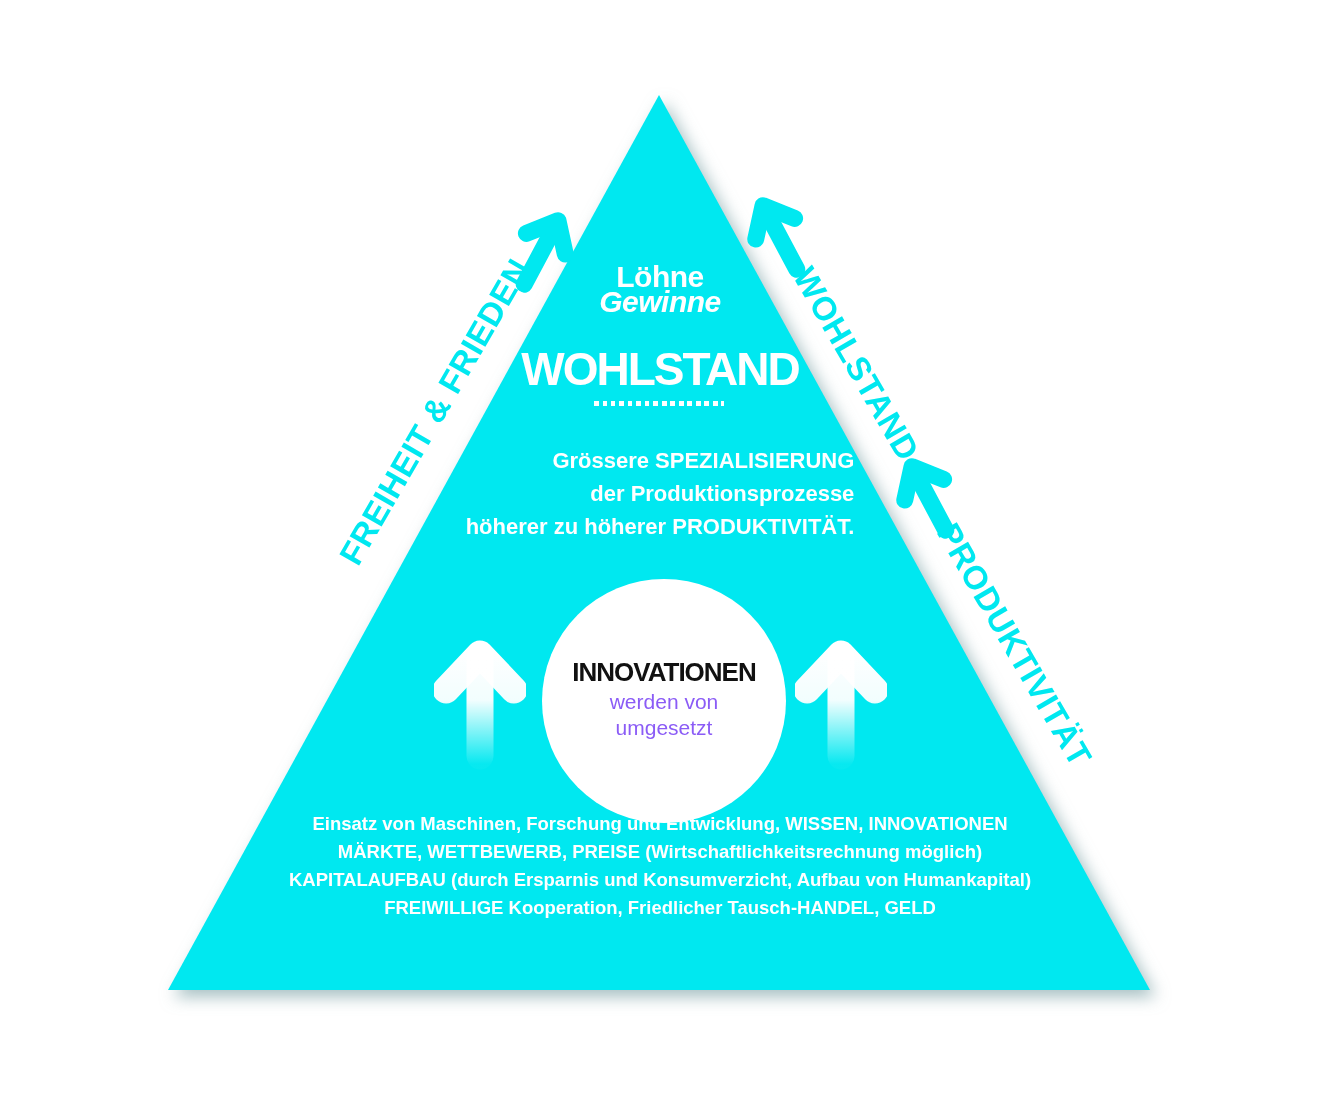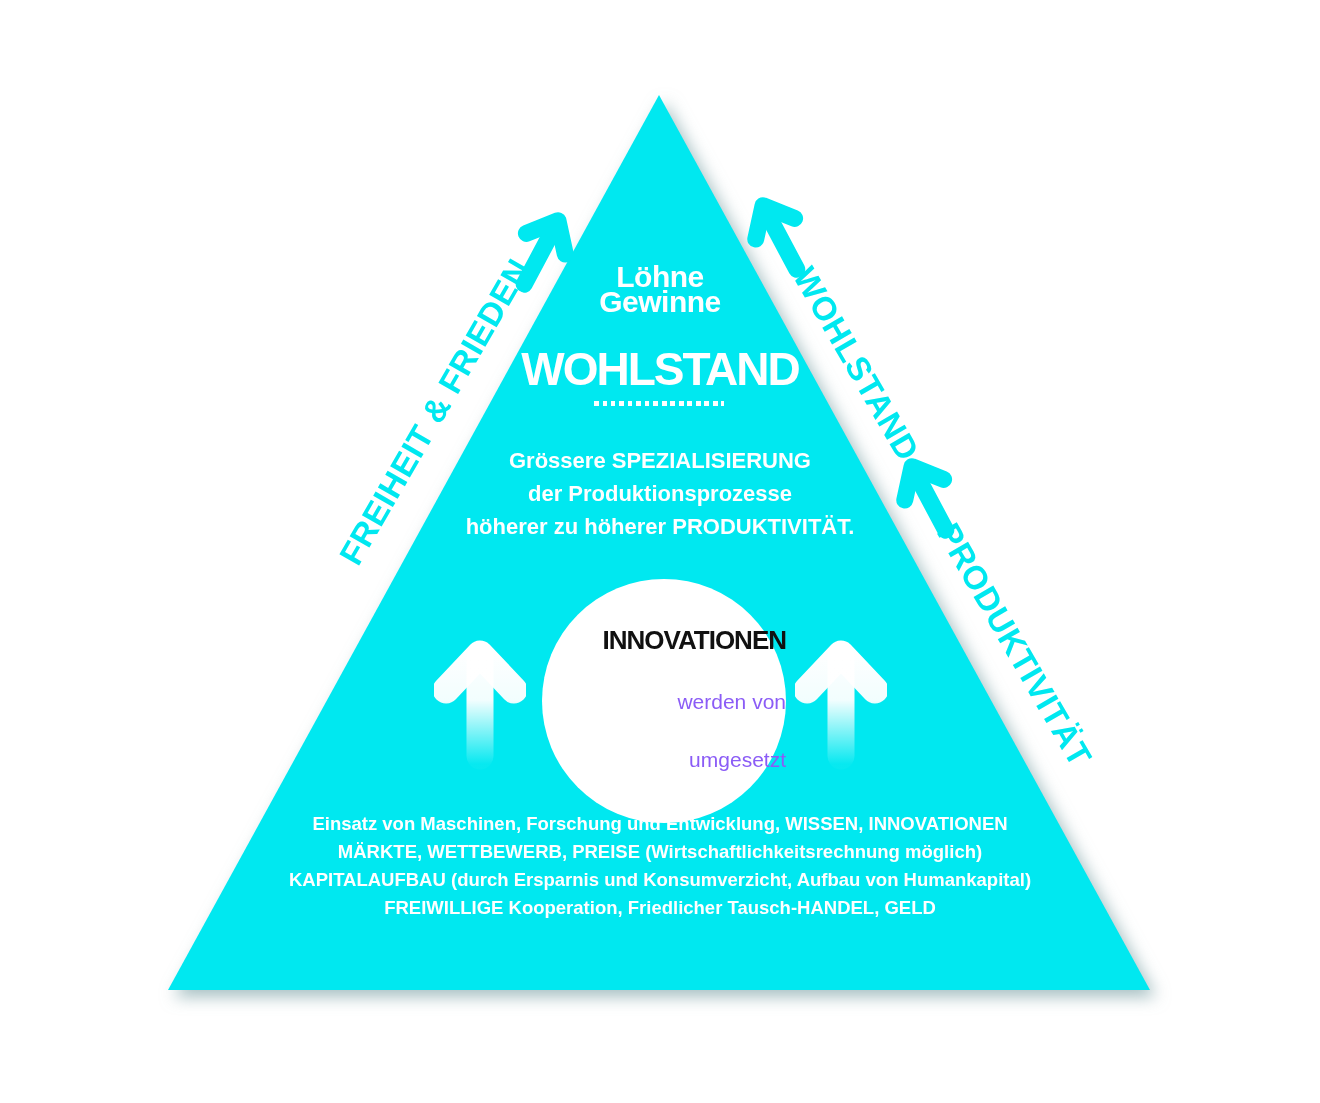--- a/index.html
+++ b/index.html
@@ -12,27 +12,27 @@
 
   
   .apex-line{color:#ffffff;font-weight:bold;font-size:30px;letter-spacing:-0.5px;}
   .apex-title{color:#ffffff;font-weight:bold;font-size:46px;letter-spacing:-2px;}
   .dotted{
     position:absolute;left:594px;top:401px;width:130px;height:5px;
     background:repeating-linear-gradient(to right,#ffffff 0 4.5px,transparent 4.5px 8.5px);
   }
 
   
-  .spez{color:#ffffff;font-weight:bold;font-size:22px;line-height:33px;}
+  .spez{color:#ffffff;font-weight:bold;font-size:22px;line-height:33px;text-align:right;}
 
   
   .circle{
     position:absolute;left:542px;top:579px;width:244px;height:244px;border-radius:50%;
-    background:#ffffff;display:flex;flex-direction:column;align-items:flex-end;justify-content:center;
-    text-align:center;padding-bottom:6px;box-sizing:border-box;gap:32px;
+    background:#ffffff;display:flex;flex-direction:column;align-items:center;justify-content:center;
+    text-align:center;padding-bottom:6px;box-sizing:border-box;
   }
   .circle .big{color:#111111;font-weight:bold;font-size:26px;line-height:33px;letter-spacing:-1px;}
   .circle .small{color:#8b5cf6;font-size:21px;line-height:26px;}
 
   
   .base{color:#ffffff;font-weight:bold;font-size:18.5px;line-height:28px;}
 
   
   .edge-label{
     position:absolute;color:#00E8F0;font-weight:bold;font-size:33px;letter-spacing:0.5px;white-space:nowrap;
@@ -72,21 +72,21 @@
   <svg class="cyan-arrow a-rt" viewBox="0 0 64 96">
     <path d="M32,88 L32,22" fill="none" stroke-width="17" stroke-linecap="round" stroke="#00E8F0"></path>
     <path d="M10,42 L32,16 L54,42" fill="none" stroke-width="17" stroke-linecap="round" stroke-linejoin="round" stroke="#00E8F0"></path>
   </svg>
   <svg class="cyan-arrow a-rm" viewBox="0 0 64 96">
     <path d="M32,88 L32,22" fill="none" stroke-width="17" stroke-linecap="round" stroke="#00E8F0"></path>
     <path d="M10,42 L32,16 L54,42" fill="none" stroke-width="17" stroke-linecap="round" stroke-linejoin="round" stroke="#00E8F0"></path>
   </svg>
 
   <div class="ctr apex-line" style="left:660px;top:277px;">Löhne</div>
-  <div class="ctr apex-line" style="left:660px;top:302px;">Gewinne</div>
+  <div class="ctr apex-line" style="left:660px;top:302px;font-style:italic;">Gewinne</div>
   <div class="ctr apex-title" style="left:660px;top:369px;">WOHLSTAND</div>
   <div class="dotted"></div>
 
   <div class="ctr spez" style="left:660px;top:493px;">
     <div>Grössere SPEZIALISIERUNG</div>
     <div>der Produktionsprozesse</div>
     <div>höherer zu höherer PRODUKTIVITÄT.</div>
   </div>
 
   <svg class="white-arrow w-left" viewBox="0 0 92 136">

